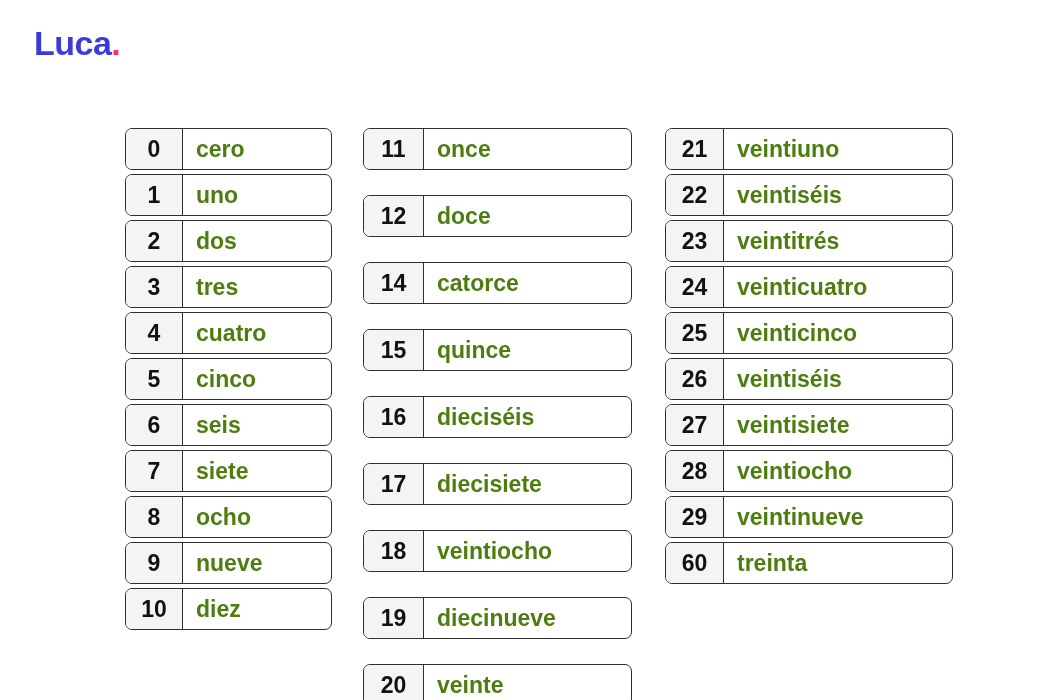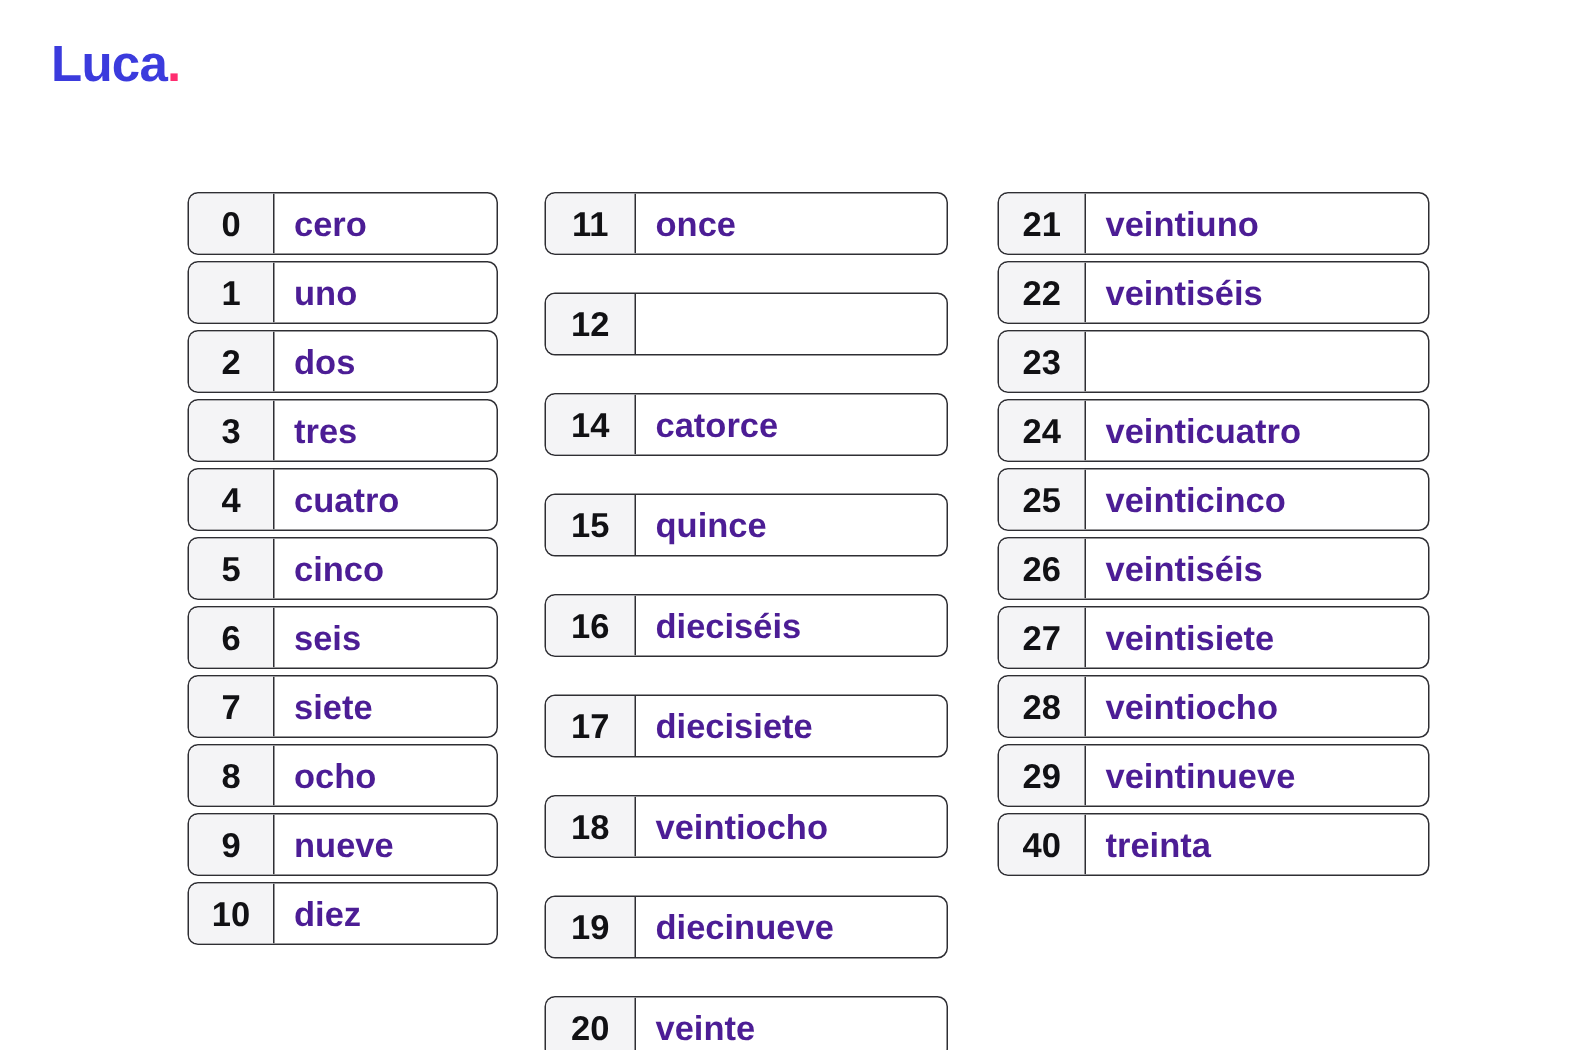--- a/index.html
+++ b/index.html
@@ -73,21 +73,21 @@
     box-sizing: border-box;
   }
 
   .word {
     display: flex;
     align-items: center;
     padding-left: 13px;
     padding-right: 14px;
     font-size: 23px;
     font-weight: bold;
-    color: #4c1d95;
+    color: #4d7c0f;
     white-space: nowrap;
     box-sizing: border-box;
   }
 
   
   .col-0 .num { width: 57px; }
   .col-0 .word { width: 148px; }
 
   .col-1 .num { width: 60px; }
   .col-1 .word { width: 207px; }
@@ -147,20 +147,21 @@
         <div class="word">diez</div>
       </div>
     </div>
   <div class="column col-1">
       <div class="row">
         <div class="num">11</div>
         <div class="word">once</div>
       </div>
       <div class="row">
         <div class="num">12</div>
+        <div class="word">doce</div>
       </div>
       <div class="row">
         <div class="num">14</div>
         <div class="word">catorce</div>
       </div>
       <div class="row">
         <div class="num">15</div>
         <div class="word">quince</div>
       </div>
       <div class="row">
@@ -188,20 +189,21 @@
       <div class="row">
         <div class="num">21</div>
         <div class="word">veintiuno</div>
       </div>
       <div class="row">
         <div class="num">22</div>
         <div class="word">veintiséis</div>
       </div>
       <div class="row">
         <div class="num">23</div>
+        <div class="word">veintitrés</div>
       </div>
       <div class="row">
         <div class="num">24</div>
         <div class="word">veinticuatro</div>
       </div>
       <div class="row">
         <div class="num">25</div>
         <div class="word">veinticinco</div>
       </div>
       <div class="row">
@@ -214,17 +216,17 @@
       </div>
       <div class="row">
         <div class="num">28</div>
         <div class="word">veintiocho</div>
       </div>
       <div class="row">
         <div class="num">29</div>
         <div class="word">veintinueve</div>
       </div>
       <div class="row">
-        <div class="num">40</div>
+        <div class="num">60</div>
         <div class="word">treinta</div>
       </div>
     </div>
 </div>
 
 </body></html>

